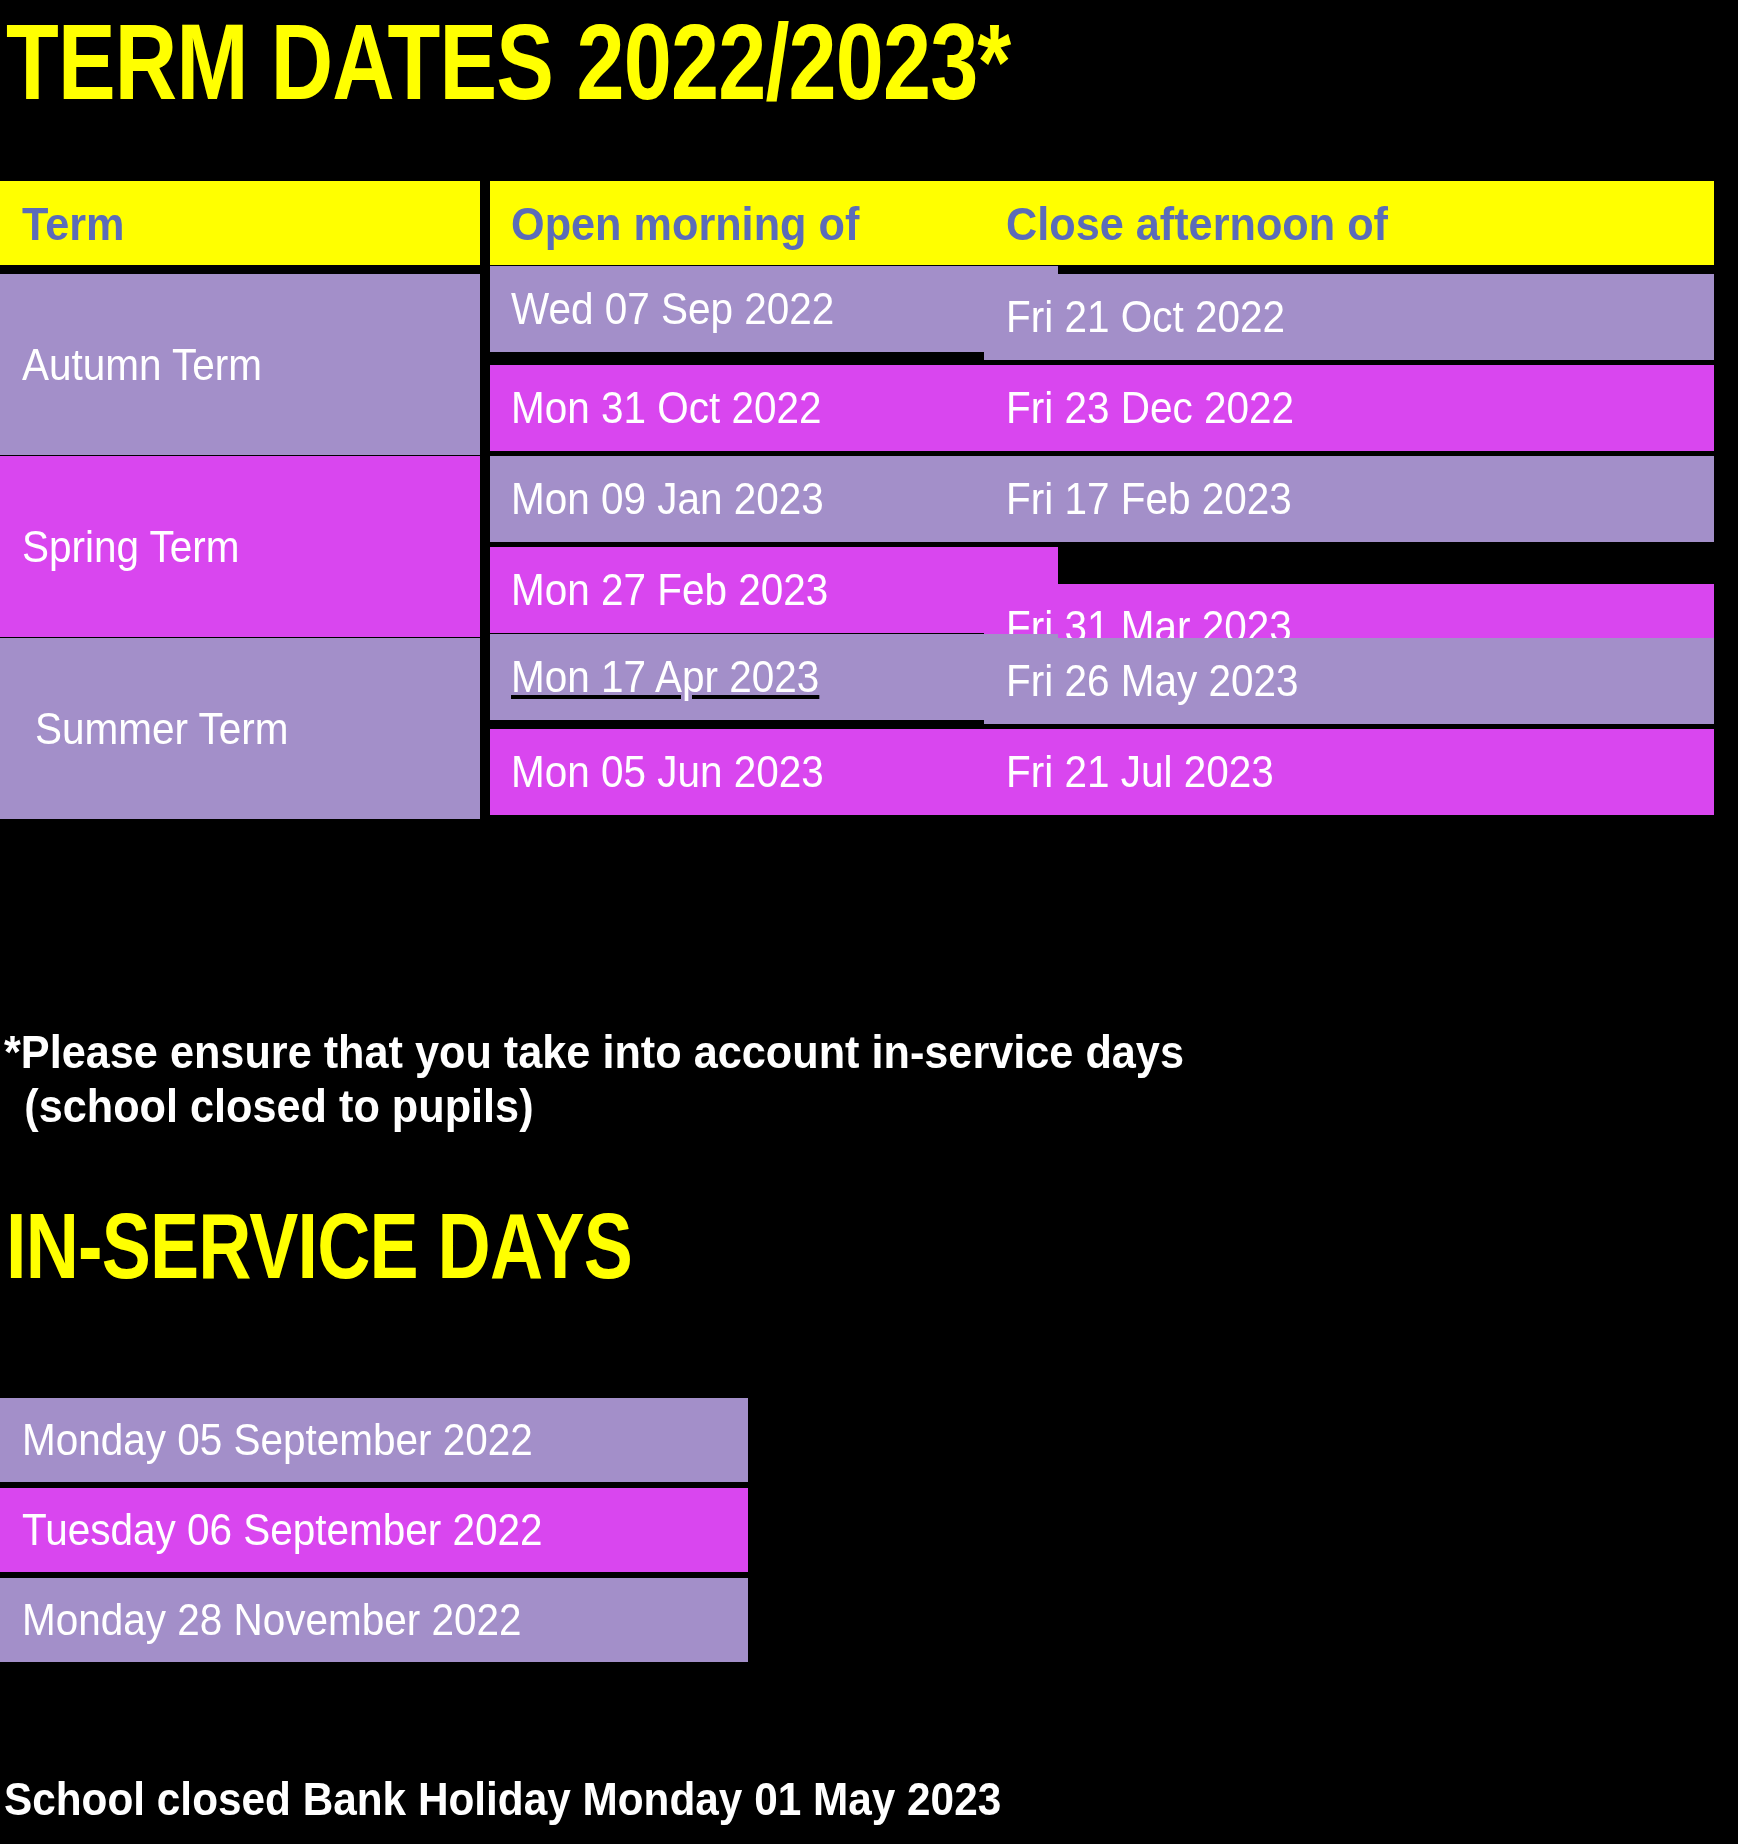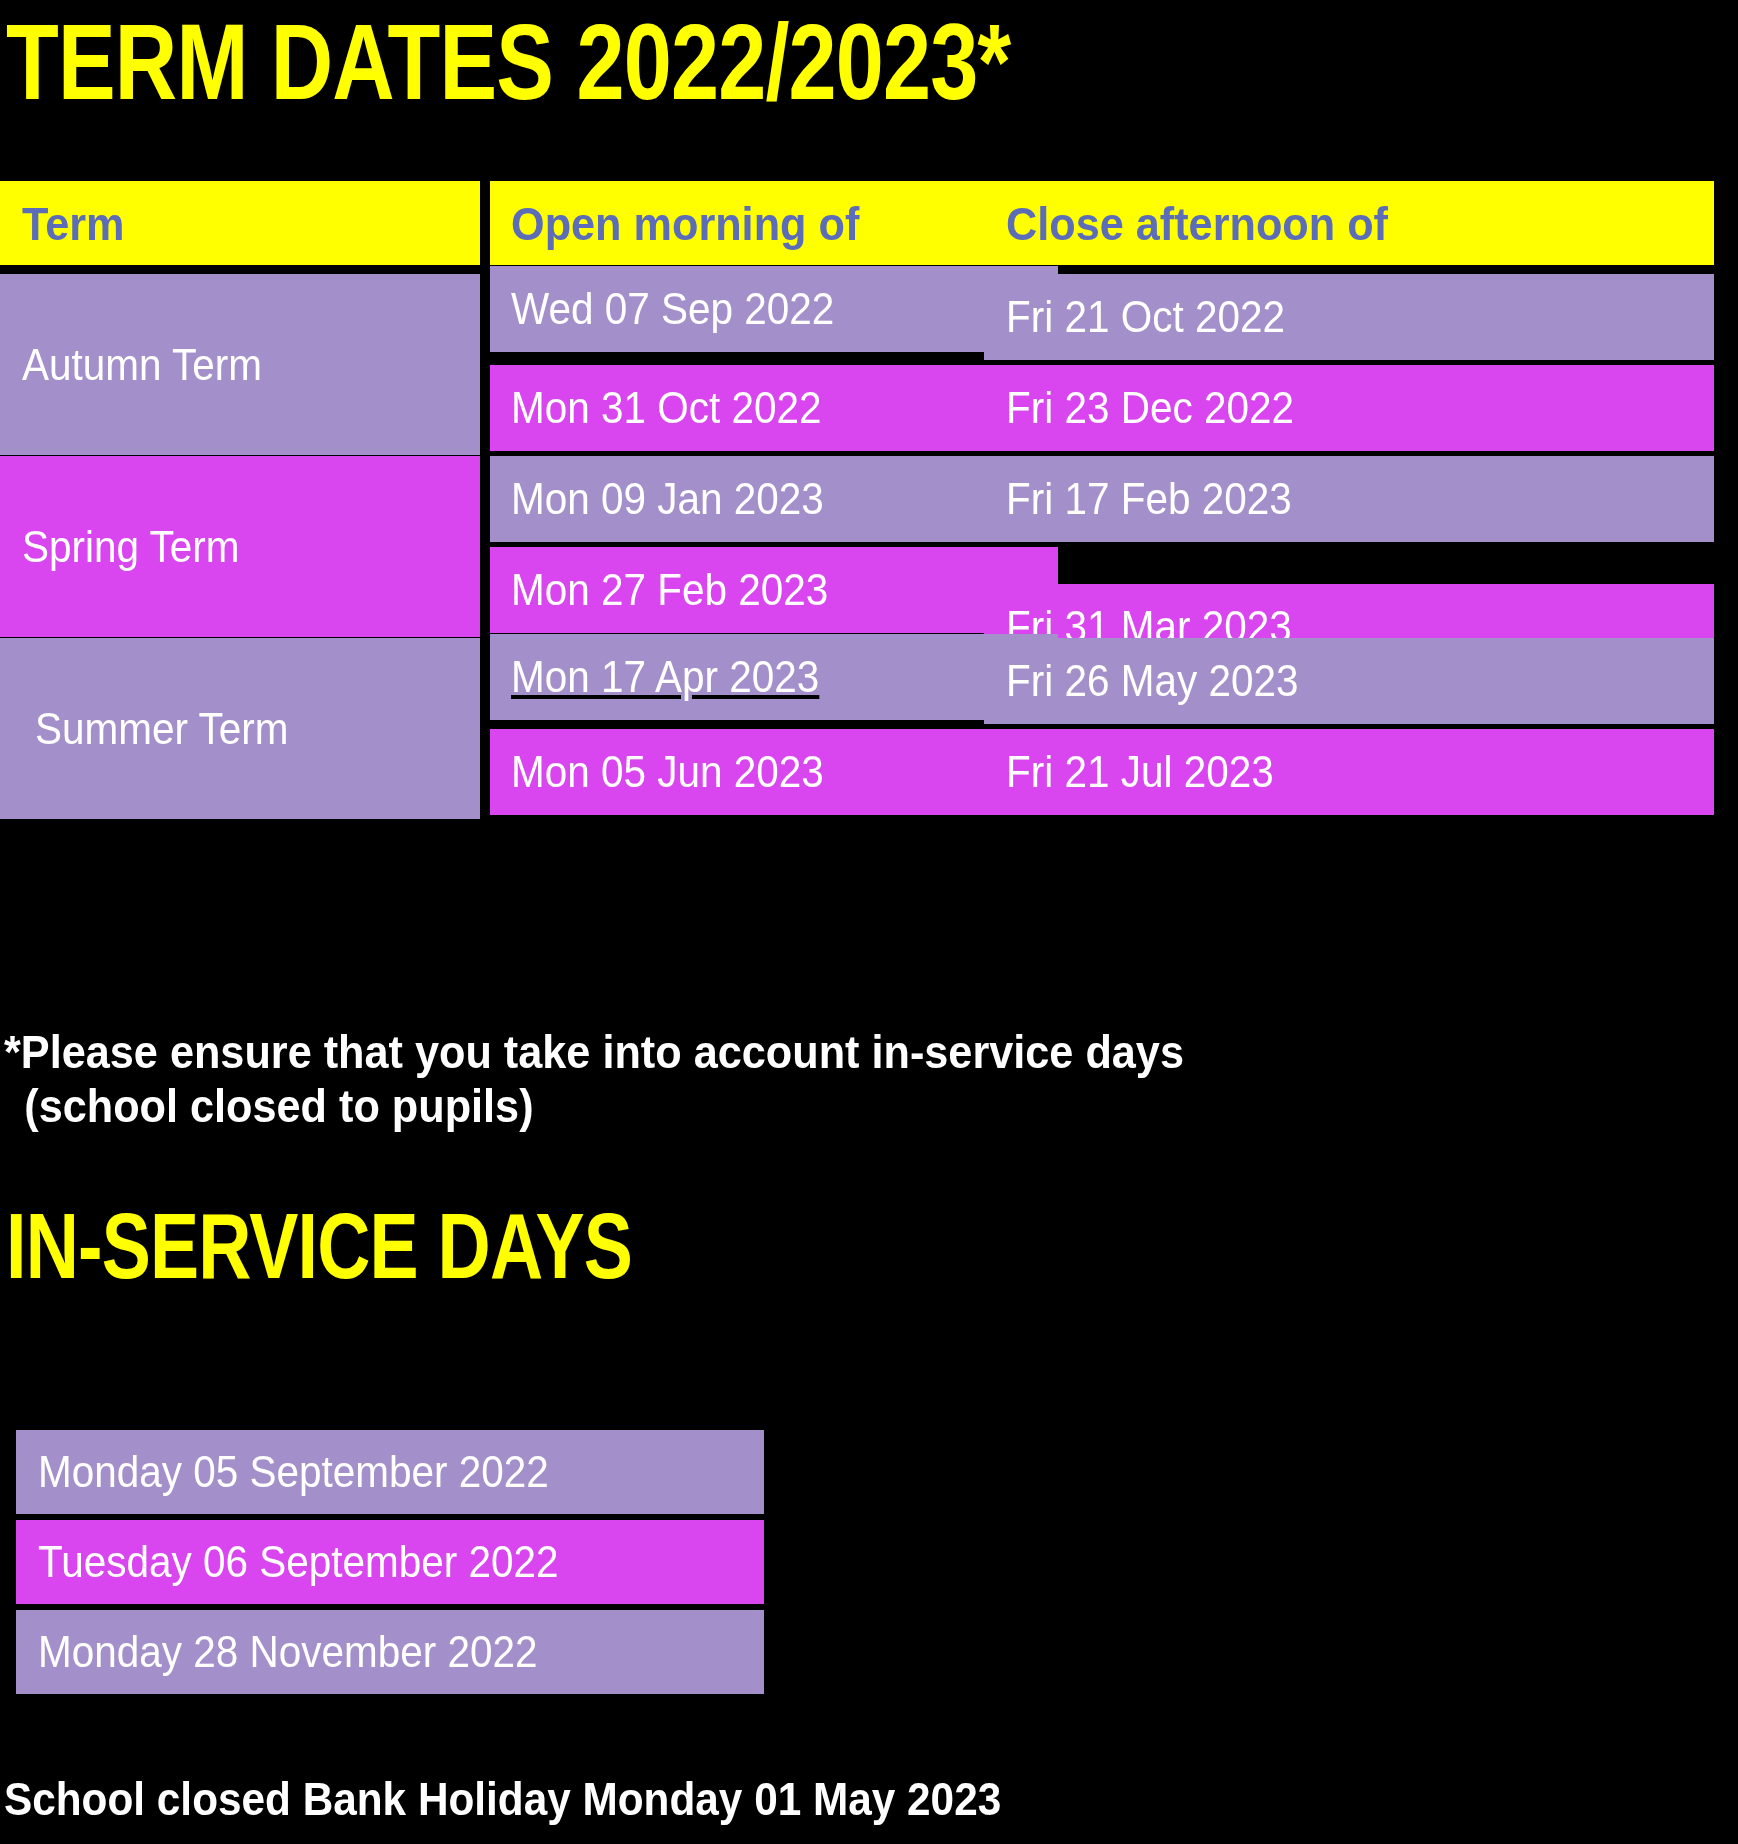--- a/index.html
+++ b/index.html
@@ -120,24 +120,23 @@
     line-height: 1;
     letter-spacing: -1px;
     transform: scaleX(0.80);
     transform-origin: left top;
     white-space: nowrap;
   }
 
   
   #inservice-list {
     position: absolute;
-    left: 16px;
+    left: 0px;
     top: 1398px;
     width: 896px;
-    margin-top: 32px;
   }
   .is-row {
     width: 748px;
     height: 84px;
     display: flex;
     align-items: center;
     padding-left: 22px;
     margin-bottom: 6px;
   }
   .is-row span {

